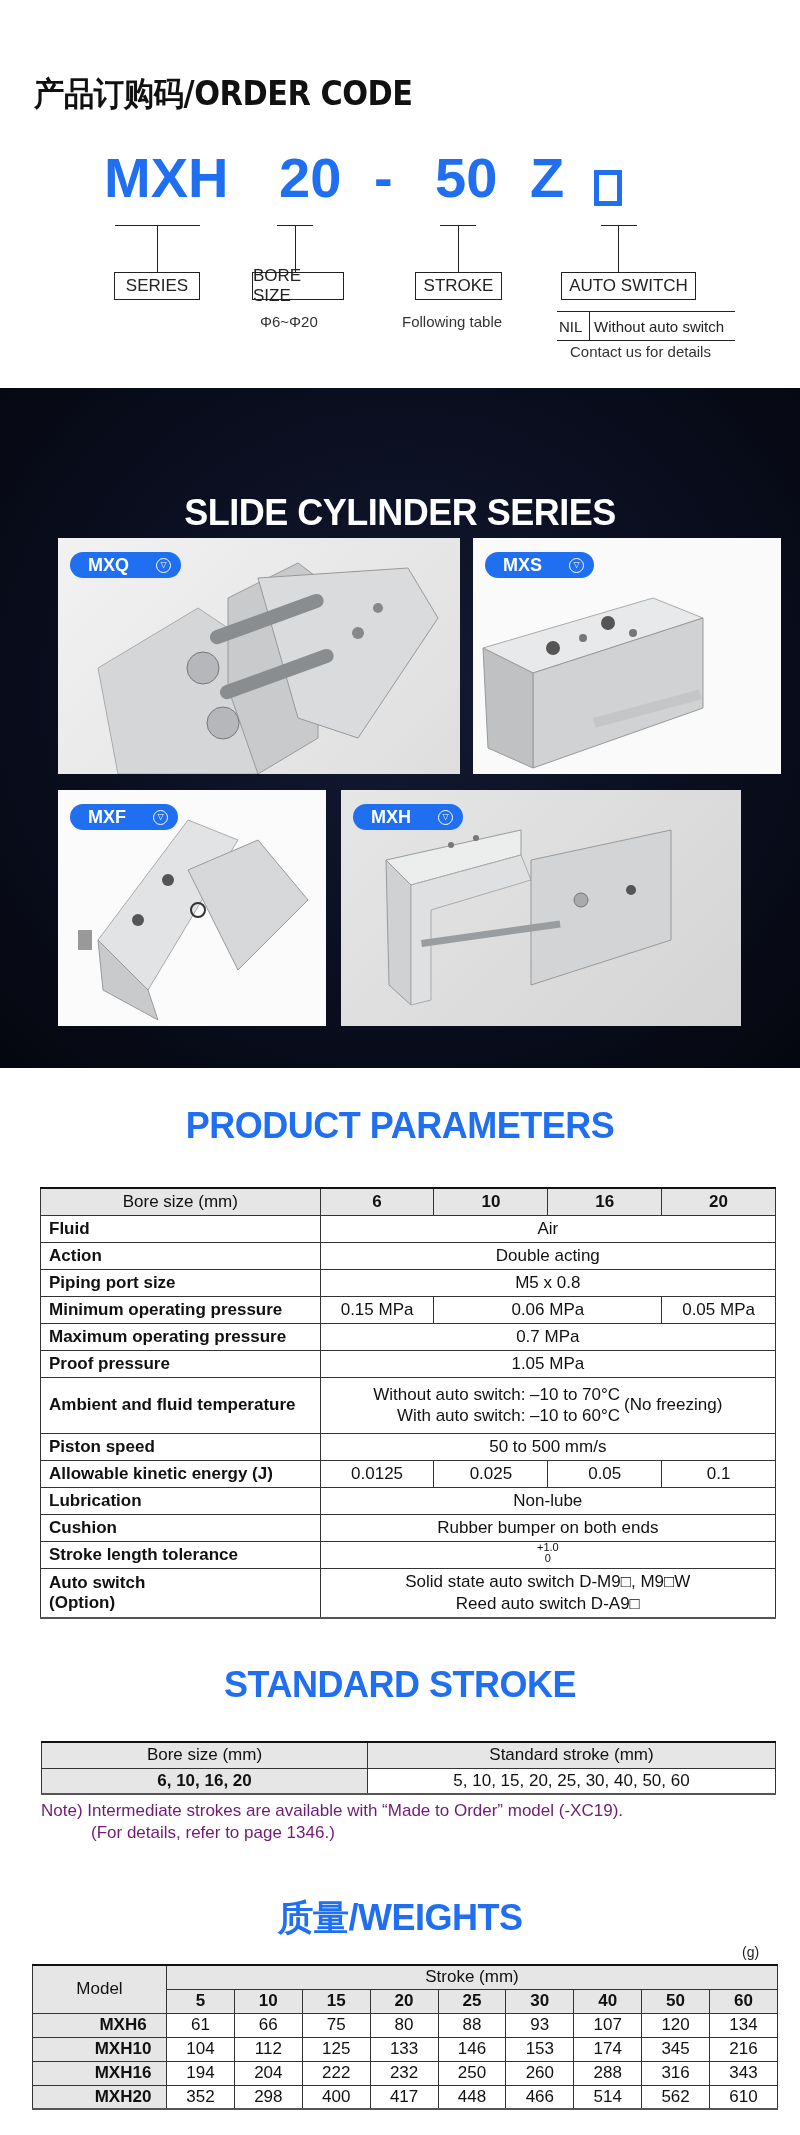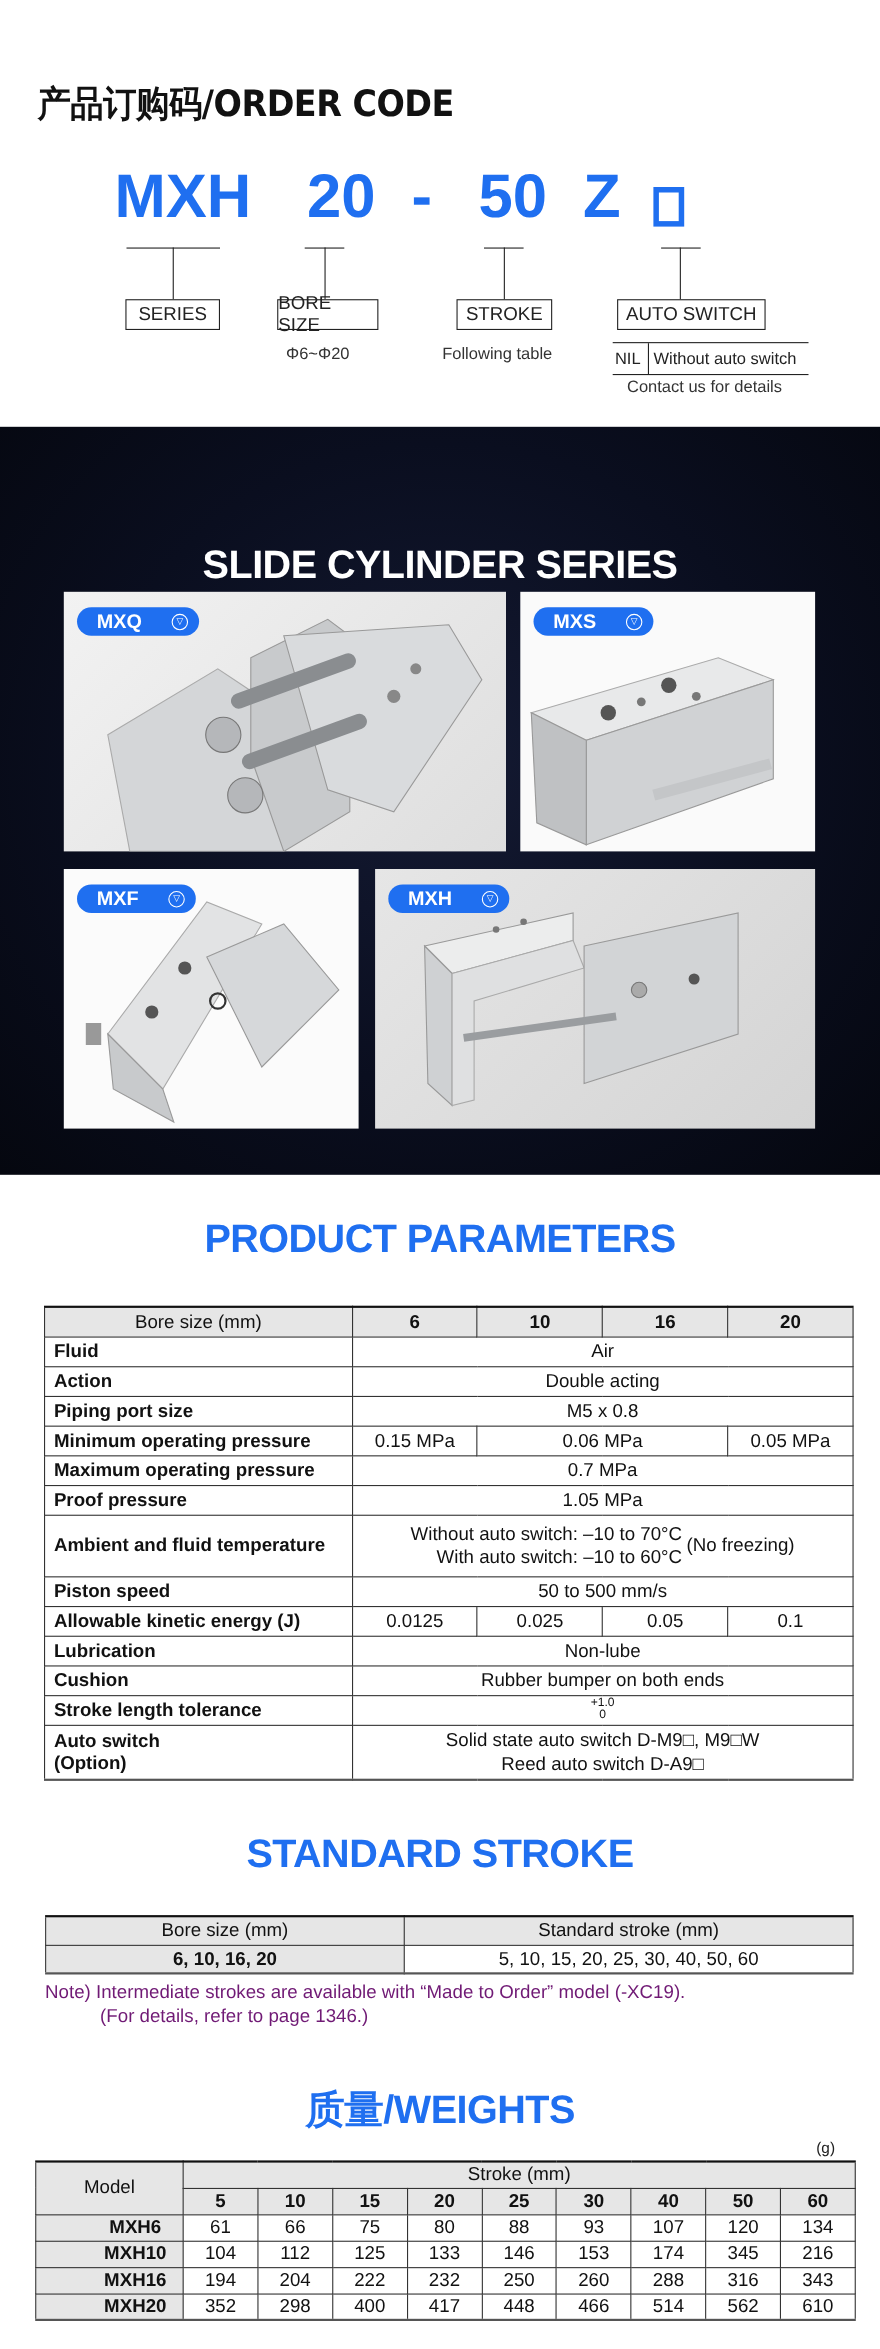--- a/index.html
+++ b/index.html
@@ -111,21 +111,21 @@
       <circle cx="165" cy="185" r="16" fill="#b5b7ba" stroke="#777"></circle>
       <circle cx="300" cy="95" r="6" fill="#888"></circle>
         <circle cx="320" cy="70" r="5" fill="#888"></circle>
     </svg>
     <div class="badge">
       <span>MXQ</span>
       <span class="chev">▽</span>
     </div>
   </div>
 
-  <div class="tile" style="left:473px; top:150px; width:268px; height:236px; background:#fafafa;">
+  <div class="tile" style="left:473px; top:150px; width:308px; height:236px; background:#fafafa;">
     <svg width="268" height="236">
       <polygon points="10,110 180,60 230,80 60,135" fill="#e8e9ea" stroke="#aaa"></polygon>
       <polygon points="60,135 230,80 230,170 60,230" fill="#d0d2d4" stroke="#999"></polygon>
       <polygon points="10,110 60,135 60,230 15,210" fill="#bfc1c3" stroke="#999"></polygon>
       <circle cx="80" cy="110" r="7" fill="#555"></circle>
         <circle cx="135" cy="85" r="7" fill="#555"></circle>
       <circle cx="110" cy="100" r="4" fill="#777"></circle>
         <circle cx="160" cy="95" r="4" fill="#777"></circle>
       <rect x="120" y="180" width="110" height="10" fill="#c4c6c8" transform="rotate(-15 120 180)"></rect>
     </svg>

